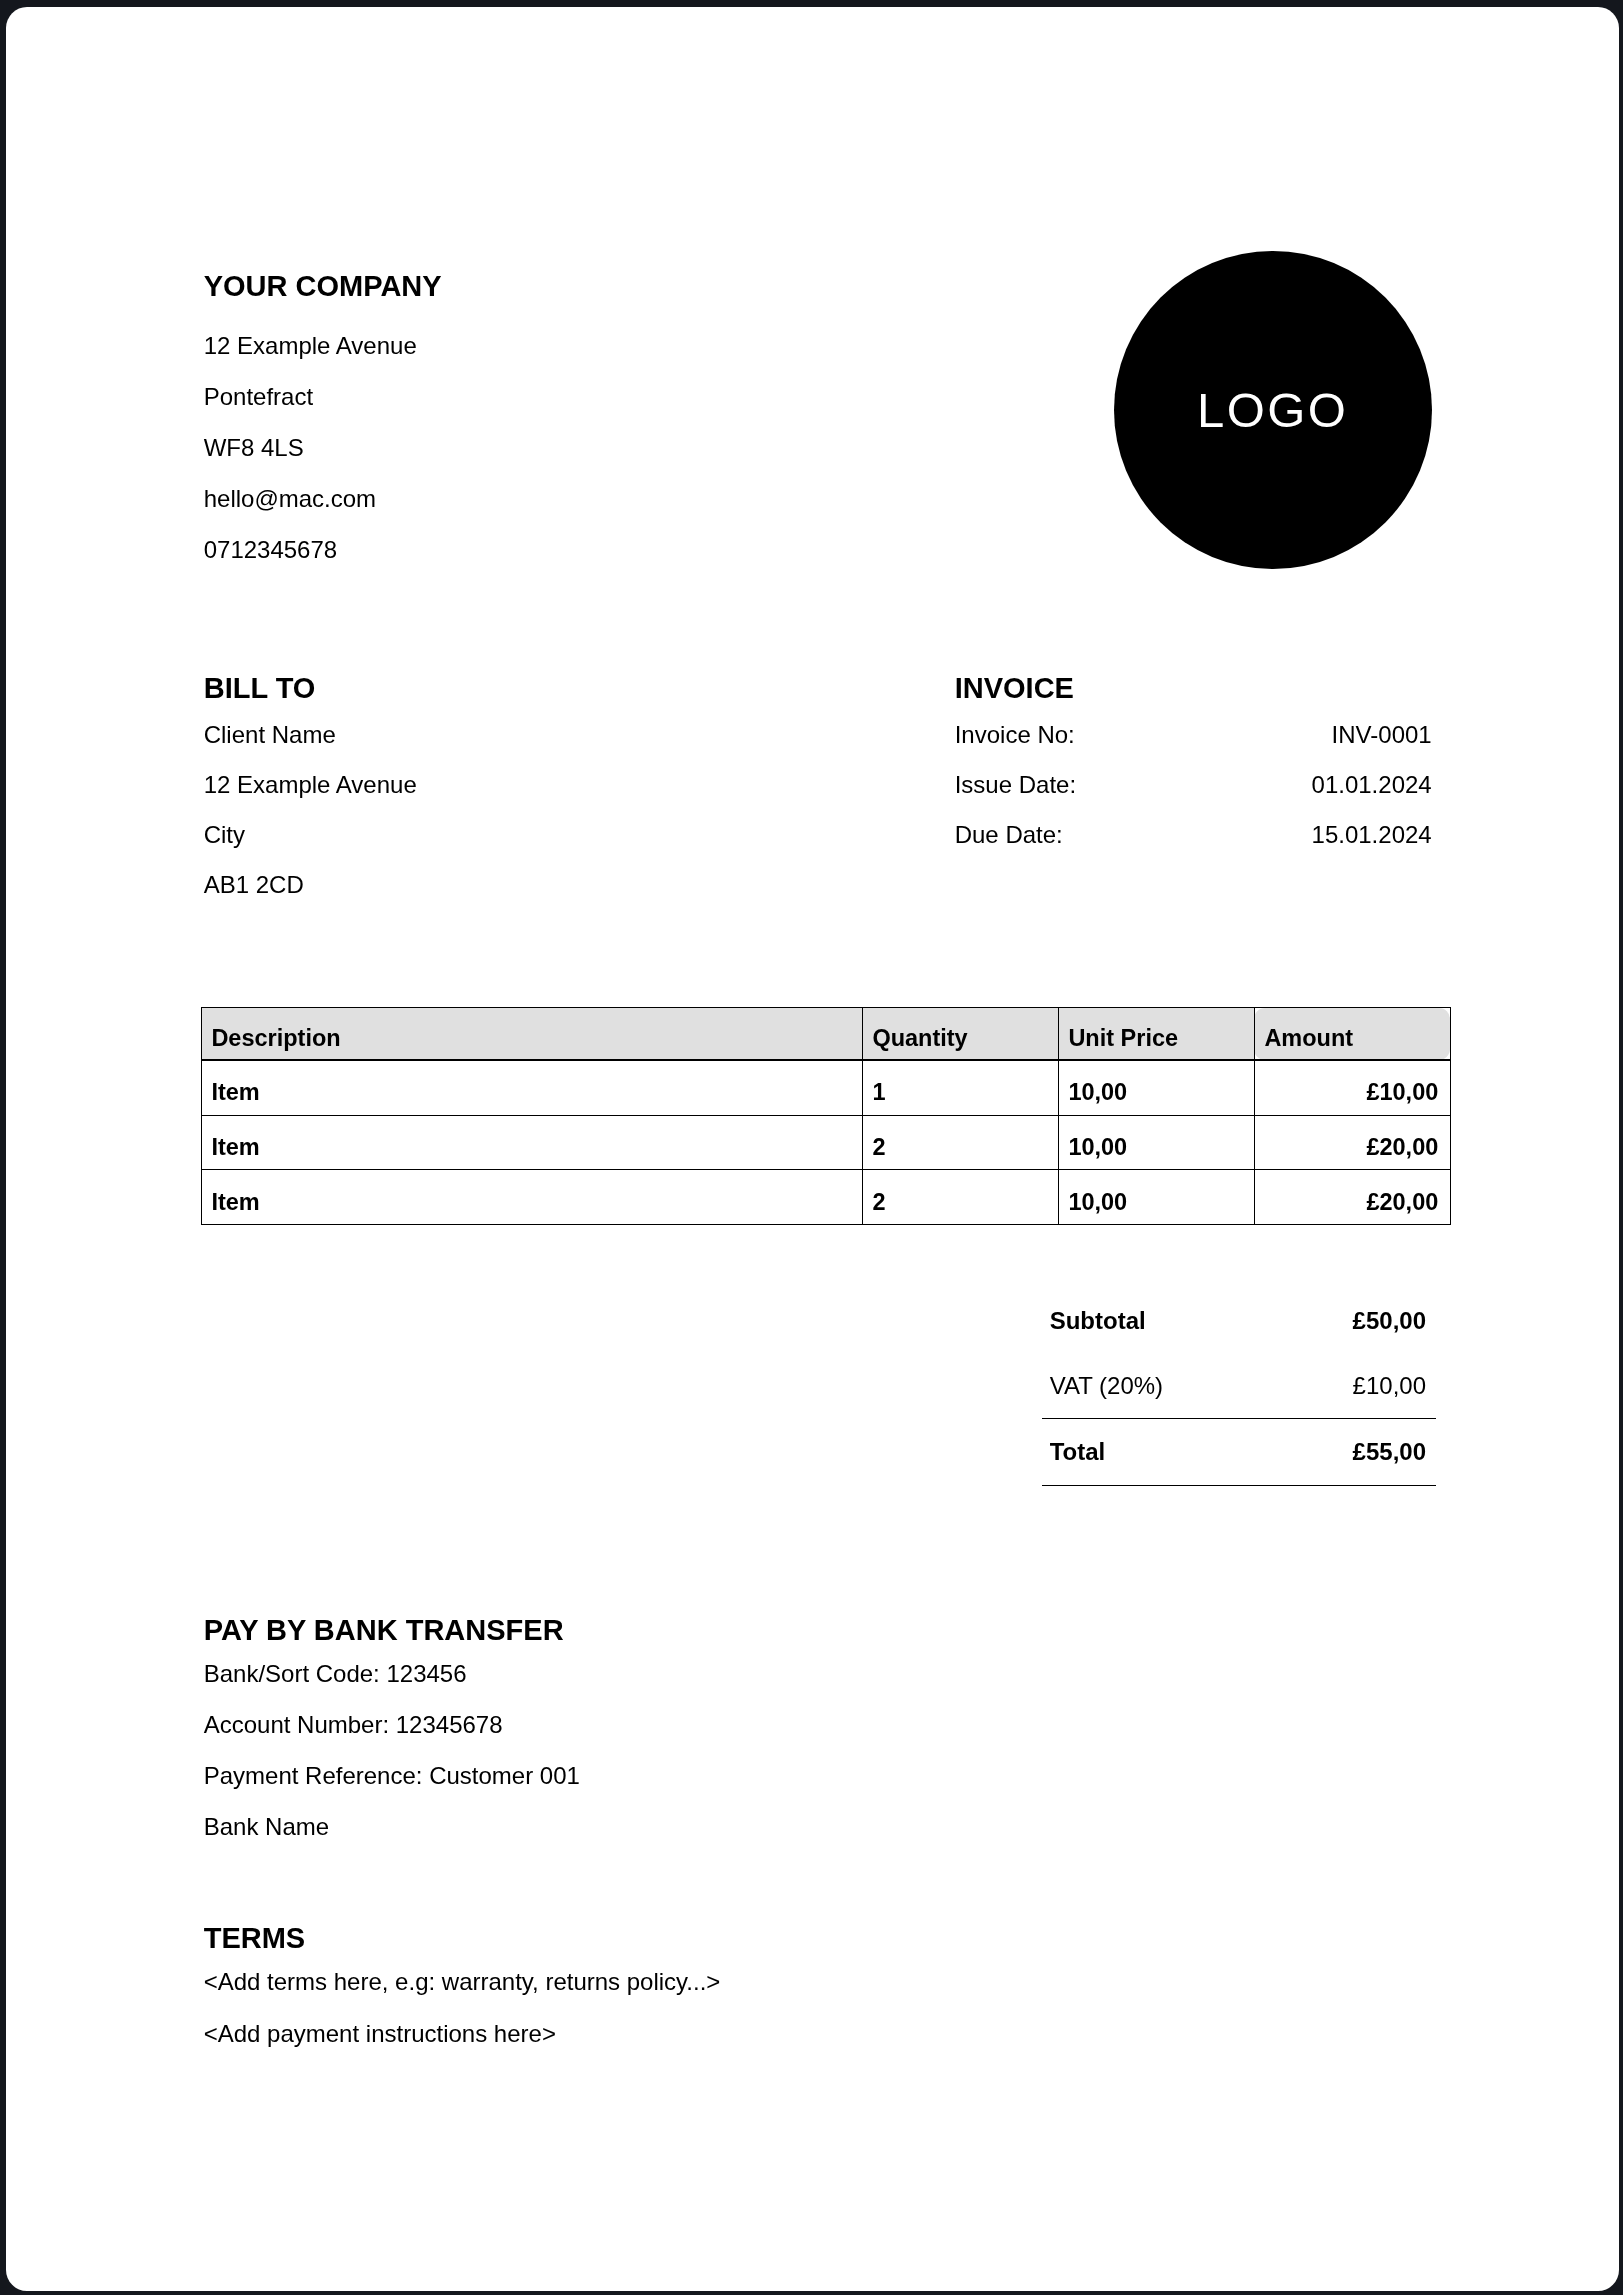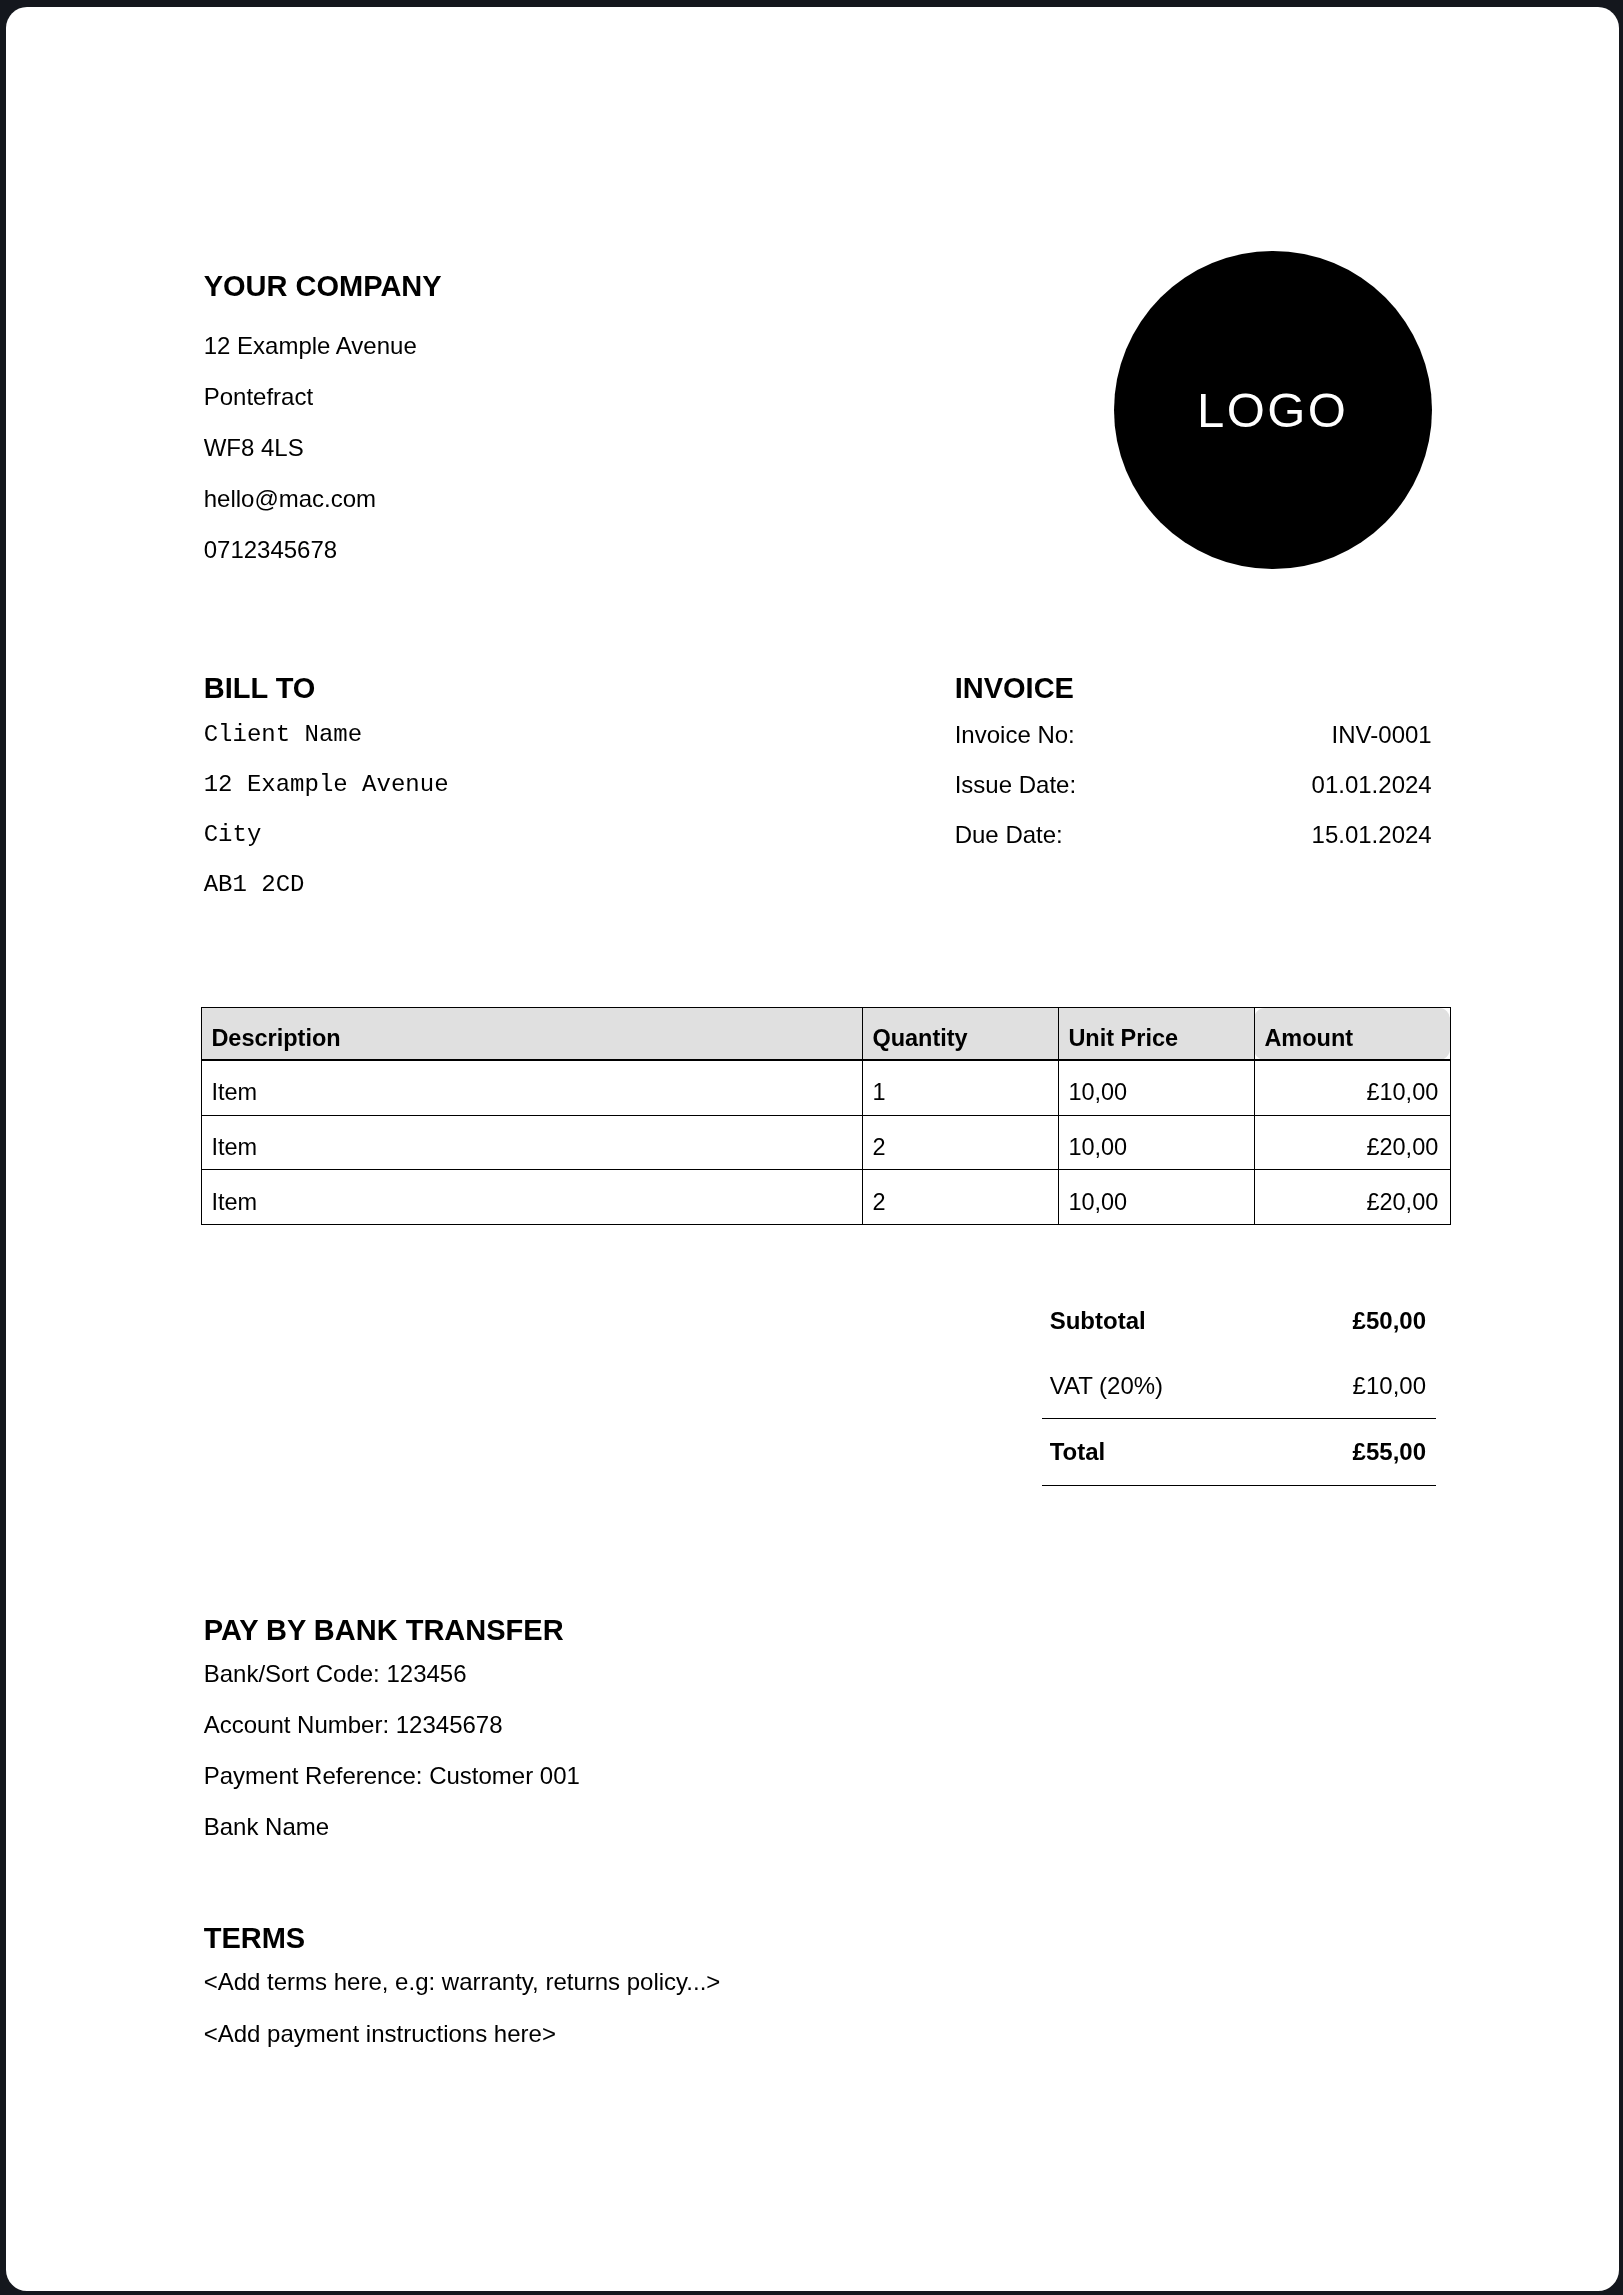--- a/index.html
+++ b/index.html
@@ -39,21 +39,21 @@
     width: 318px; height: 318px;
     border-radius: 50%;
     background: var(--logo-bg, #000);
     color: var(--logo-text, #fff);
     display: flex; align-items: center; justify-content: center;
     font-size: 49px; font-weight: 400; letter-spacing: 2.4px;
   }
 
   
   .billto-heading { left: 198px; top: 667px; }
-  .billto-lines { left: 198px; top: 703px; line-height: 50px; font-family: Liberation Mono, monospace; }
+  .billto-lines { left: 198px; top: 703px; line-height: 50px; }
 
   
   .invoice-heading { left: 949px; top: 667px; }
   .meta-rows { left: 949px; top: 703px; width: 477px; }
   .meta-row {
     height: 50px; display: flex;
     justify-content: space-between; align-items: center;
     font-size: 24px;
     gap: 23px;
   }
@@ -63,21 +63,21 @@
     position: absolute; left: 195px; top: 1000px;
     width: 1250px;
     border-collapse: collapse;
     table-layout: fixed;
     font-size: 23.5px;
   }
   table.items th, table.items td {
     border: 1.6px solid #000;
     padding: 9.7px 9.7px 0 9.7px;
     vertical-align: middle;
-    overflow: hidden; white-space: nowrap;
+    overflow: hidden; white-space: nowrap; font-weight: bold;
   }
   table.items th {
     background: var(--header-bg, #e0e0e0);
     border-bottom: 2.4px solid #000;
     height: 41px;
     font-weight: bold;
     text-align: left;
   }
   table.items td { height: 44px; }
   .cell-right { text-align: right; padding-right: 11.4px !important; border-radius: 11px; }

